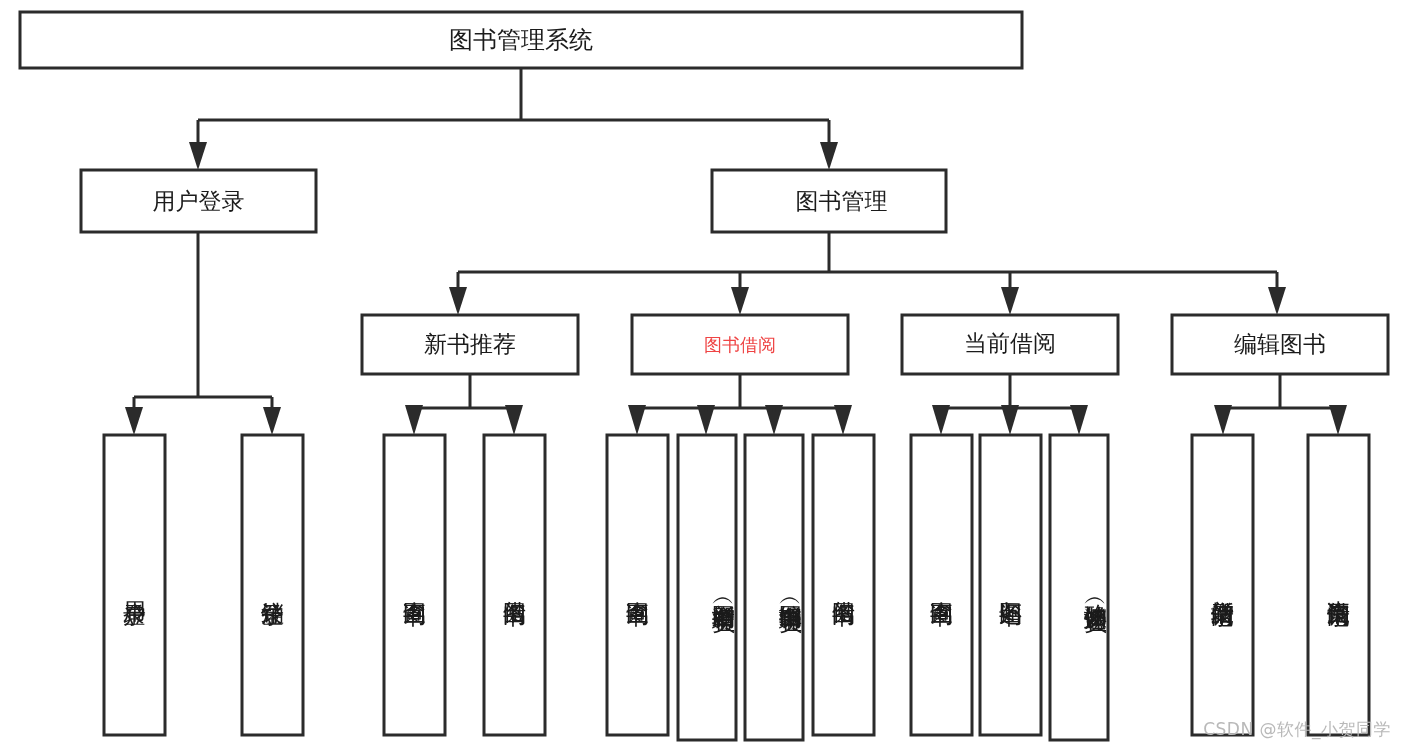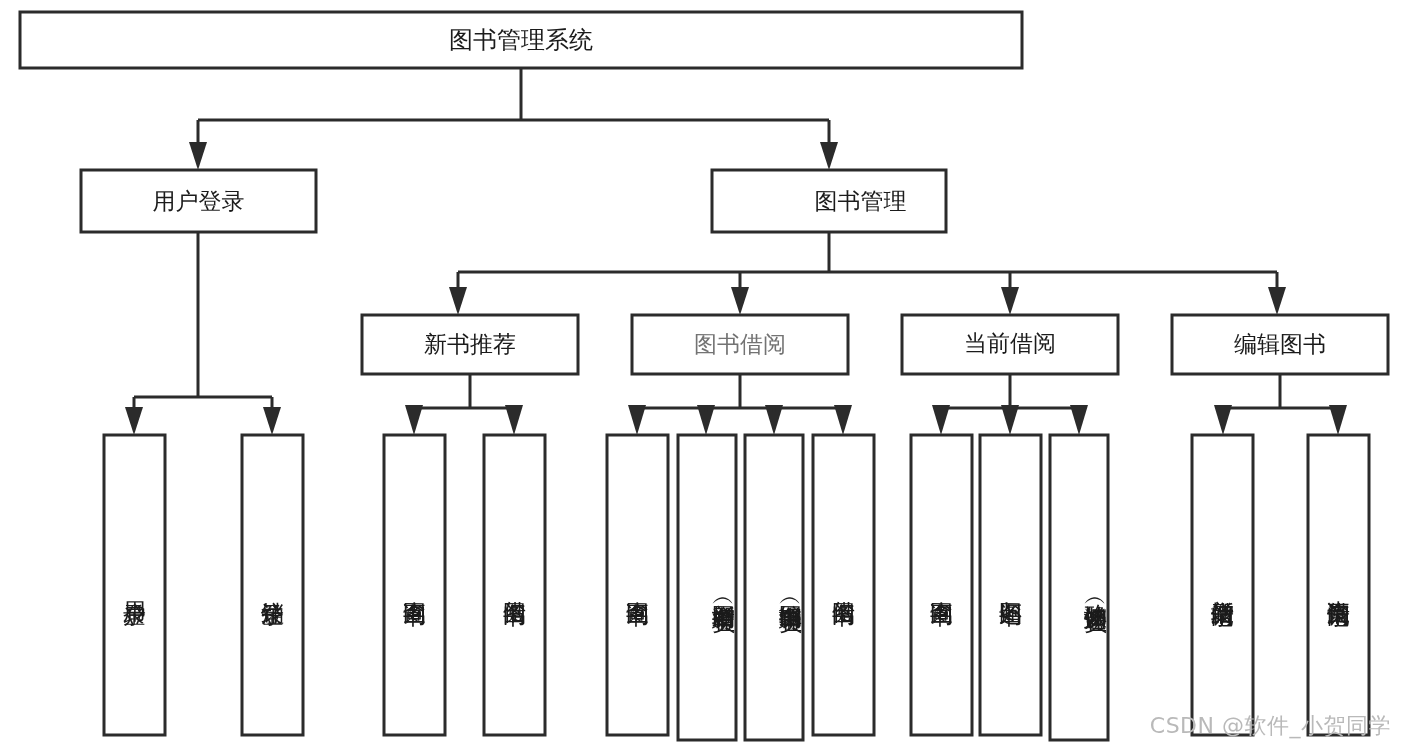--- a/index.html
+++ b/index.html
@@ -59,21 +59,21 @@
     color: #1b1b1b;
     letter-spacing: 1px;
     white-space: nowrap;
     pointer-events: none;
   }
   .watermark {
     position: absolute;
     right: 14px;
     bottom: 6px;
     font-family: "DejaVu Sans", "Liberation Sans", sans-serif;
-    font-size: 22px;
+    font-size: 17px;
     color: #b9b9b9;
     letter-spacing: 0.5px;
     white-space: nowrap;
   }
 </style>
 </head>
 <body>
 
 <div id="diagram-root">
 
@@ -171,24 +171,24 @@
     <rect class="node-box-leaf" x="980" y="435" width="61" height="300"></rect>
     <rect class="node-box-leaf" x="1050" y="435" width="58" height="305"></rect>
 
     <rect class="node-box-leaf" x="1192" y="435" width="61" height="300"></rect>
     <rect class="node-box-leaf" x="1308" y="435" width="61" height="300"></rect>
   </svg>
 
   <div style="position:absolute; left:20px; top:12px; width:1002px; height:56px; display:flex; align-items:center; justify-content:center; font-size:24px; color:#1b1b1b;">图书管理系统</div>
 
   <div style="position:absolute; left:81px; top:170px; width:235px; height:62px; display:flex; align-items:center; justify-content:center; font-size:23px; color:#1b1b1b;">用户登录</div>
-  <div style="position:absolute; left:731px; top:170px; width:259px; height:62px; display:flex; align-items:center; justify-content:center; font-size:23px; color:#1b1b1b;">图书管理</div>
+  <div style="position:absolute; left:712px; top:170px; width:259px; height:62px; display:flex; align-items:center; justify-content:center; font-size:23px; color:#1b1b1b;">图书管理</div>
 
   <div style="position:absolute; left:362px; top:315px; width:216px; height:59px; display:flex; align-items:center; justify-content:center; font-size:23px; color:#1b1b1b;">新书推荐</div>
-  <div style="position:absolute; left:632px; top:315px; width:216px; height:59px; display:flex; align-items:center; justify-content:center; font-size:23px; color:#737373;">图书借阅</div>
+  <div style="position:absolute; left:632px; top:315px; width:216px; height:59px; display:flex; align-items:center; justify-content:center; font-size:18px; color:#ef4444;">图书借阅</div>
   <div style="position:absolute; left:902px; top:315px; width:216px; height:56px; display:flex; align-items:center; justify-content:center; font-size:23px; color:#1b1b1b;">当前借阅</div>
   <div style="position:absolute; left:1172px; top:315px; width:216px; height:59px; display:flex; align-items:center; justify-content:center; font-size:23px; color:#1b1b1b;">编辑图书</div>
 
   <div class="leaf-text-wrap" style="left:104px; top:435px; width:61px; height:300px;">用户登录</div>
   <div class="leaf-text-wrap" style="left:242px; top:435px; width:61px; height:300px;">注销登录</div>
 
   <div class="leaf-text-wrap" style="left:384px; top:435px; width:61px; height:300px;">查询图书</div>
   <div class="leaf-text-wrap" style="left:484px; top:435px; width:61px; height:300px;">借阅图书</div>
 
   <div class="leaf-text-wrap" style="left:607px; top:435px; width:61px; height:300px;">查询图书</div>

